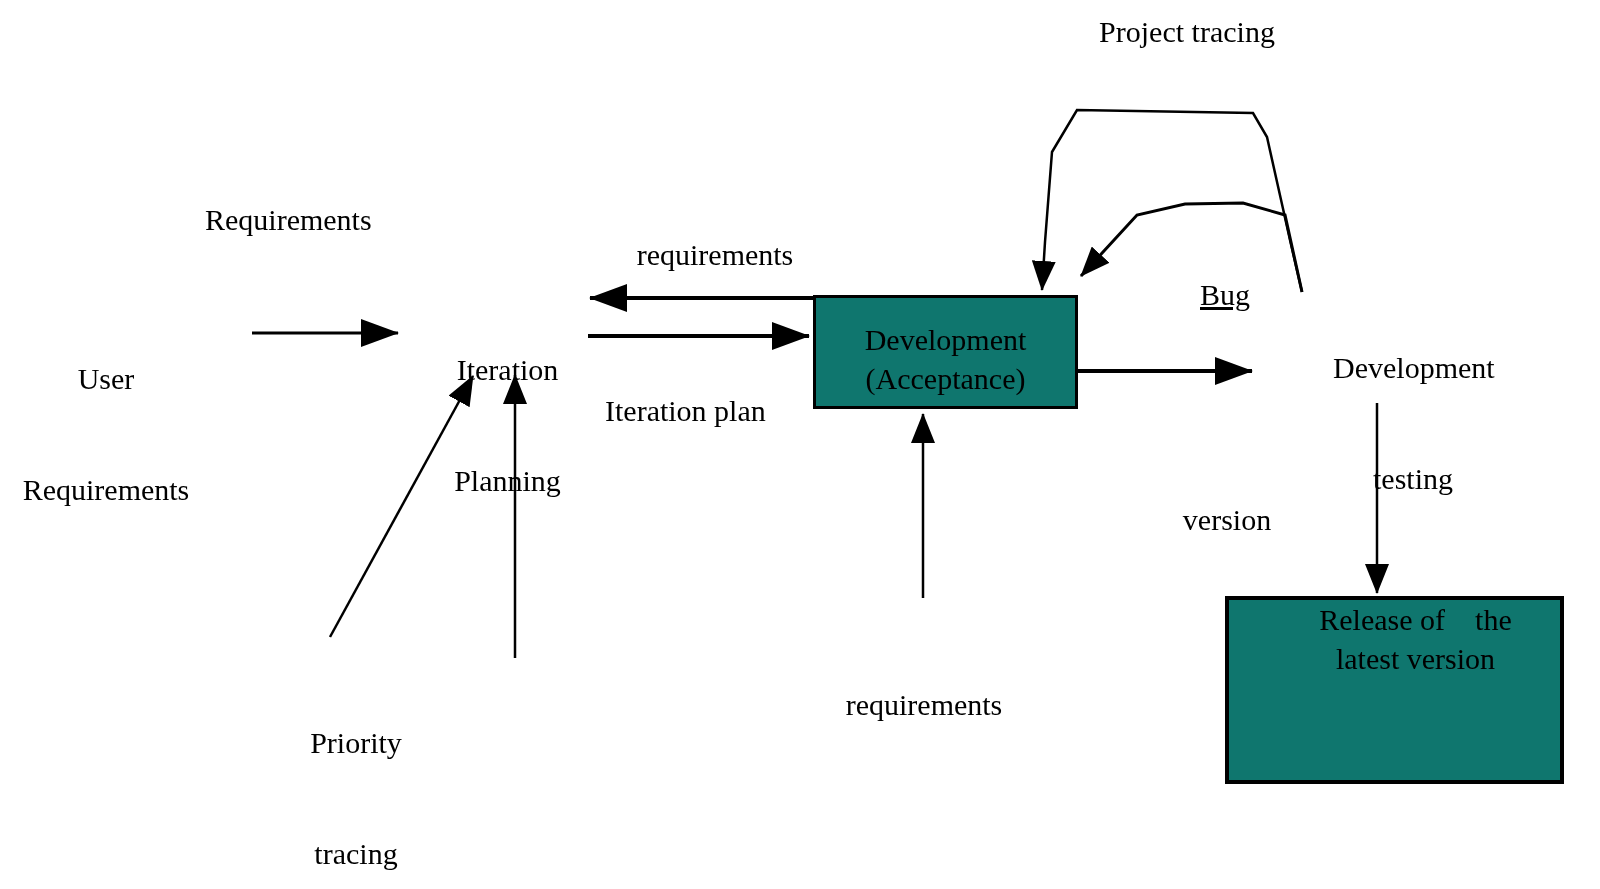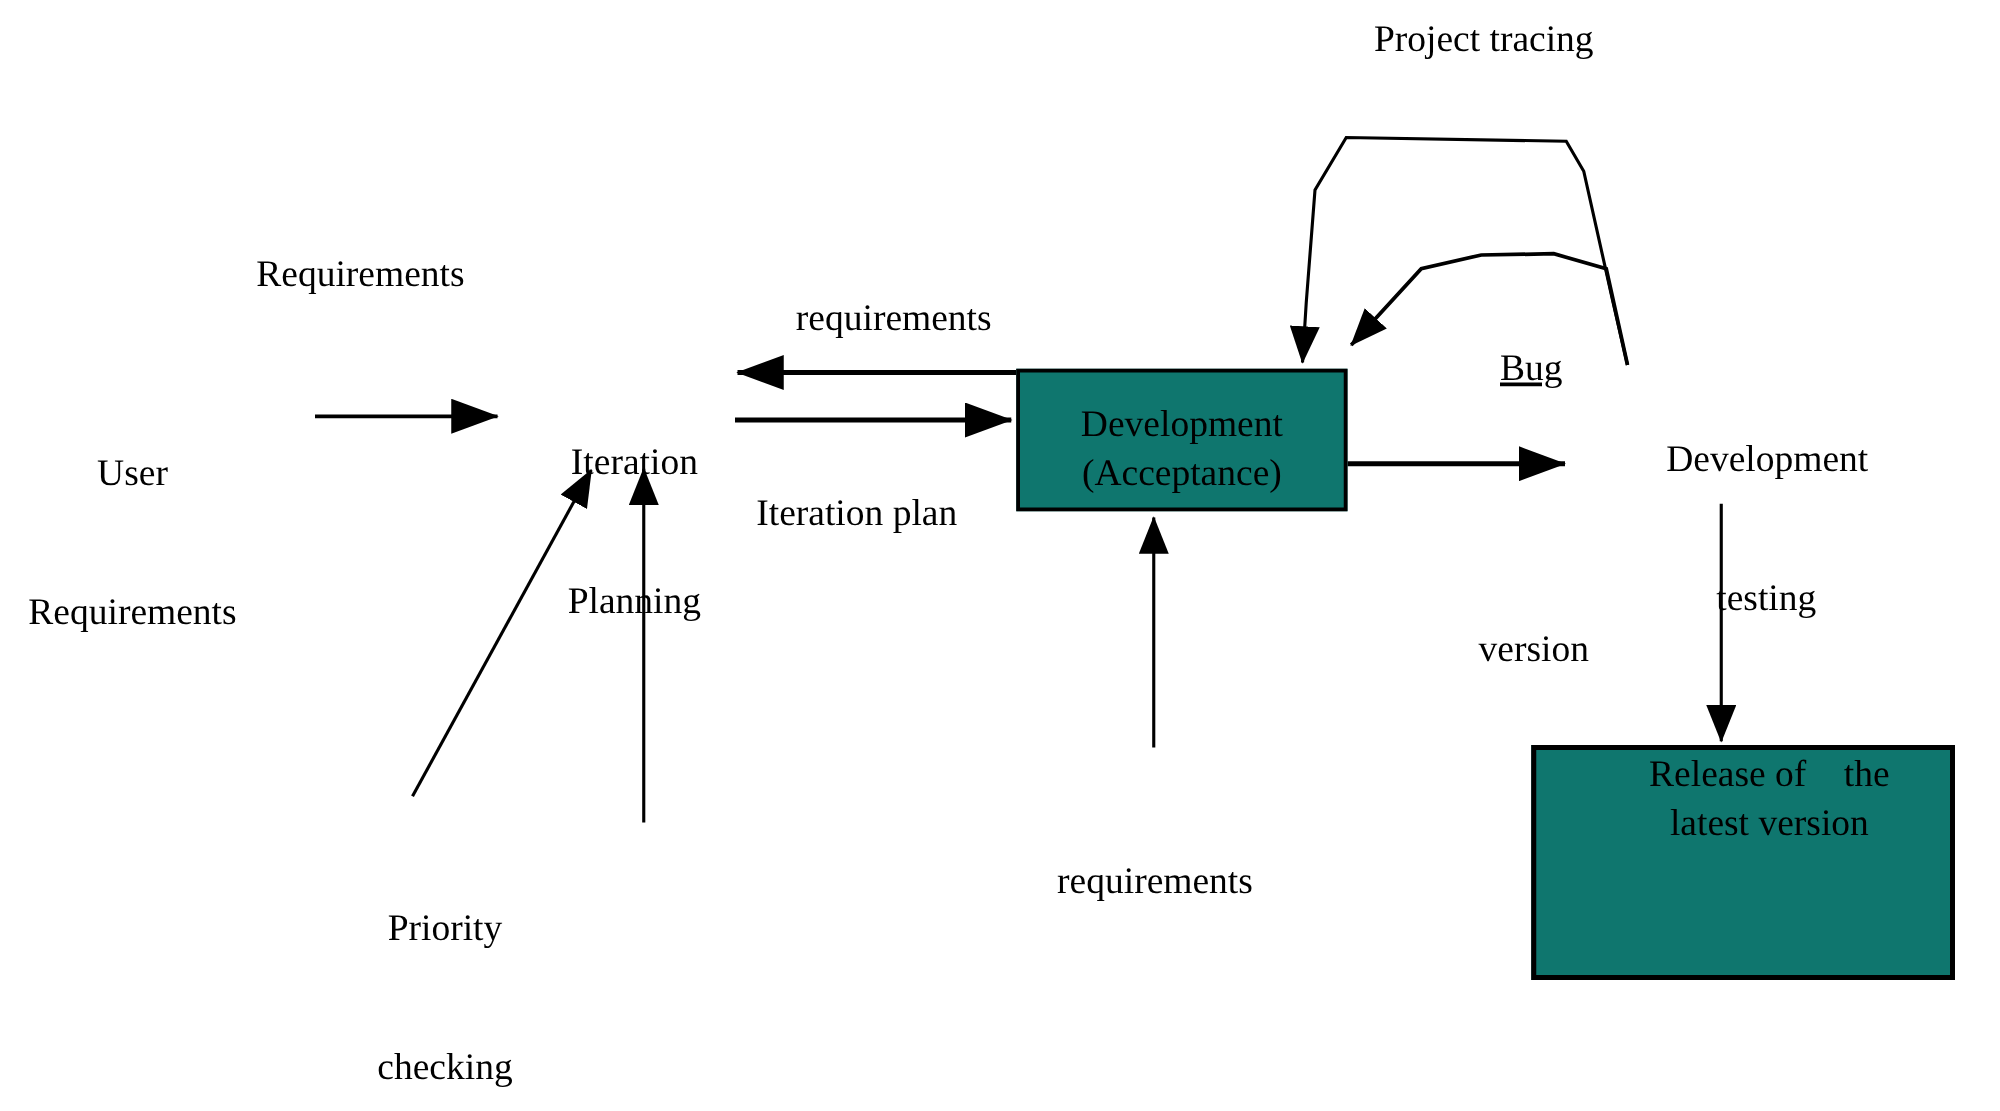--- a/index.html
+++ b/index.html
@@ -120,21 +120,21 @@
   <div class="lbl" style="left:1107px; top:427px; width:240px;">
     <div>version</div>
   </div>
 
   <div class="lbl" style="left:824px; top:612px; width:200px;">
     <div>requirements</div>
   </div>
 
   <div class="lbl" style="left:296px; top:650px; width:120px;">
     <div>Priority</div>
-    <div>checking</div>
+    <div>tracing</div>
   </div>
 
 
   <div class="node" id="development-box">
     <div>Development</div>
     <div>(Acceptance)</div>
   </div>
 
   <div class="node" id="release-box">
     <div>Release of&nbsp; &nbsp; the</div>

